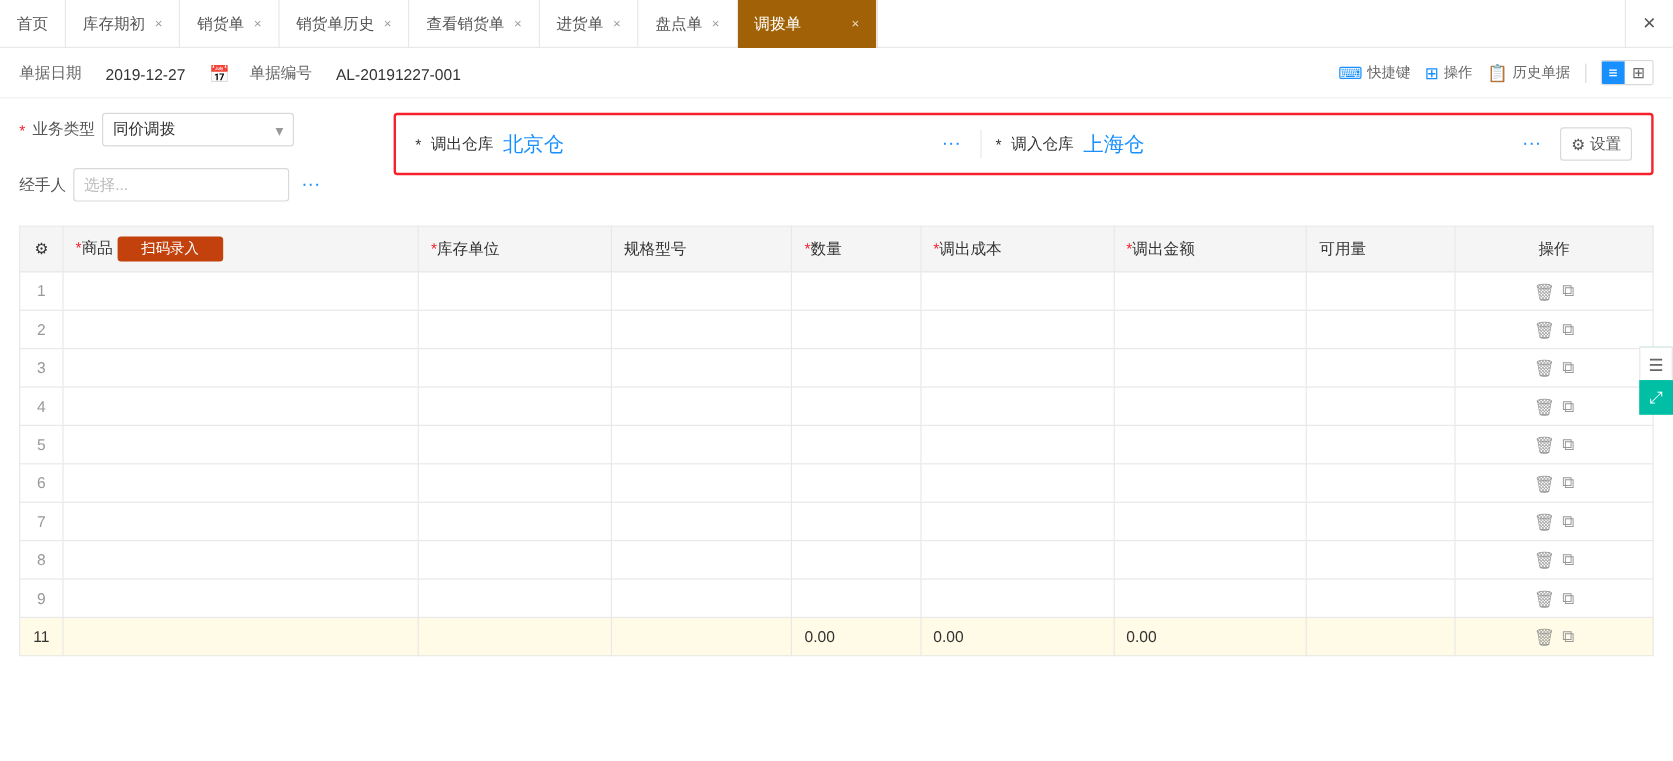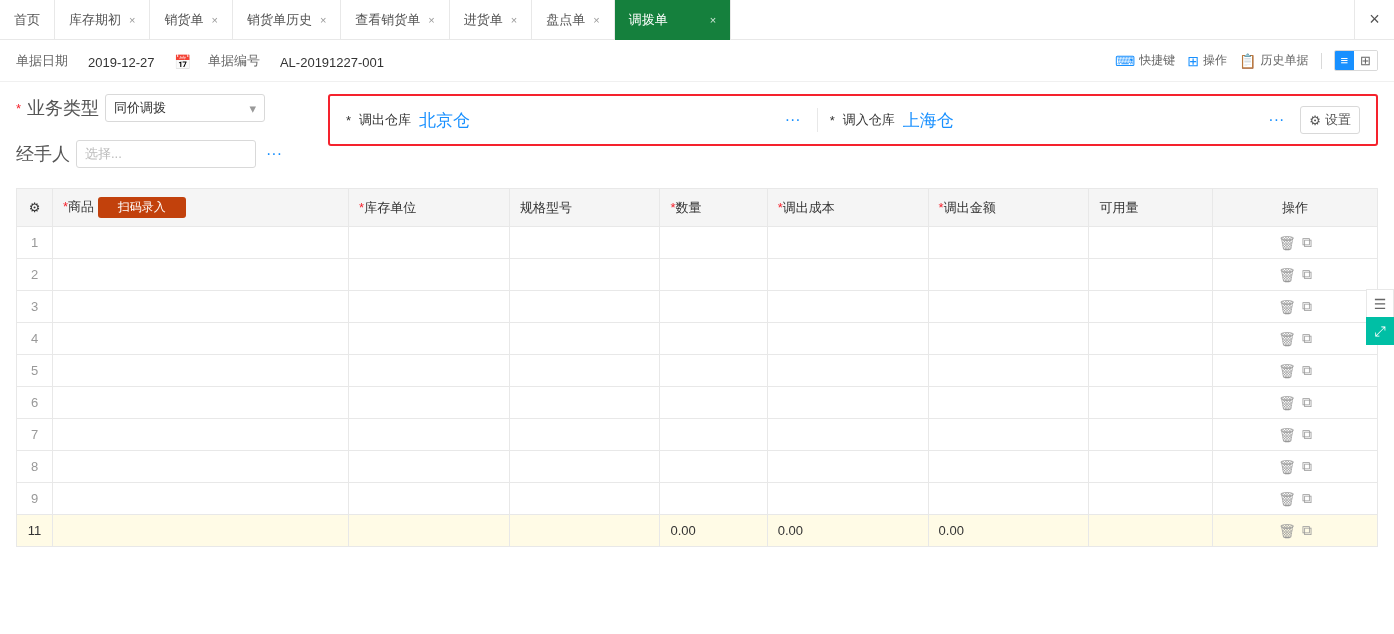--- a/index.html
+++ b/index.html
@@ -19,21 +19,21 @@
       height: 40px;
       cursor: pointer;
       font-size: 13px;
       color: #555;
       border-right: 1px solid #e8e8e8;
       white-space: nowrap;
       gap: 6px;
       position: relative;
     }
     .tab-item.active {
-      background: #15803d;
+      background: #a16207;
       color: #fff;
       gap: 40px;
     }
     .tab-close {
       font-size: 11px; color: #999; cursor: pointer; margin-left: 2px;
     }
     .tab-item.active .tab-close { color: rgba(255,255,255,0.8); }
     .tab-spacer { flex: 1; }
     .tab-window-close {
       width: 40px; height: 40px; display: flex; align-items: center; justify-content: center;
@@ -79,21 +79,21 @@
     .form-area {
       padding: 12px 16px 0 16px;
     }
     .form-row {
       display: flex; align-items: center; gap: 20px; margin-bottom: 10px;
     }
     .form-field {
       display: flex; align-items: center; gap: 6px;
     }
     .form-field .required { color: #f5222d; font-size: 13px; }
-    .form-field label { color: #555; font-size: 18px; }
+    .form-field label { color: #555; font-size: 13px; }
     .form-select {
       display: flex; align-items: center; gap: 6px;
       border: 1px solid #d9d9d9; border-radius: 3px;
       padding: 4px 8px; min-width: 160px; cursor: pointer;
       background: #fff; color: #333;
     }
     .form-select .arrow { color: #999; margin-left: auto; }
     .form-input-text {
       border: 1px solid #d9d9d9; border-radius: 3px;
       padding: 4px 8px; min-width: 140px; background: #fff;

